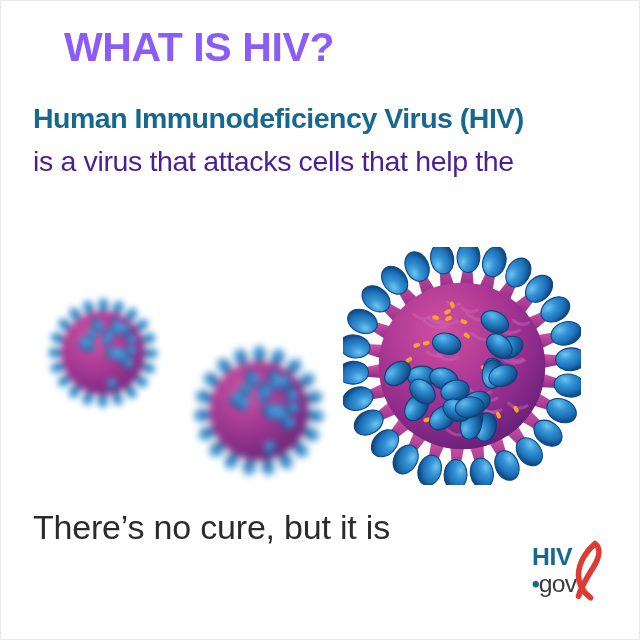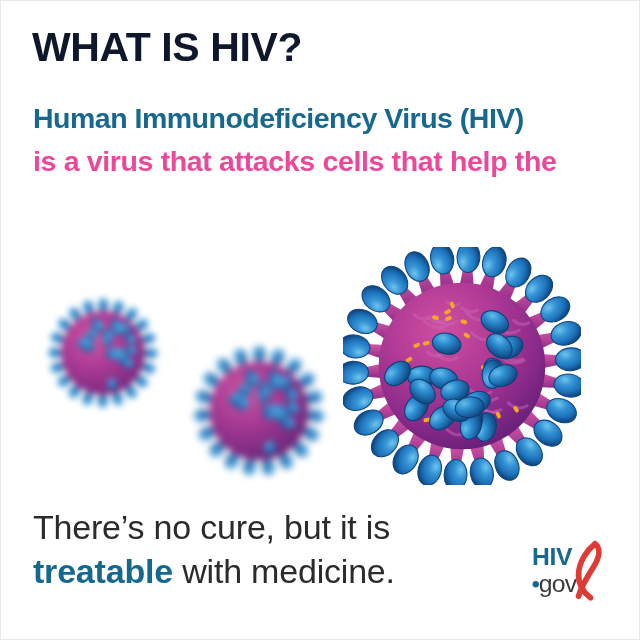--- a/index.html
+++ b/index.html
@@ -8,22 +8,22 @@
 
   #card{position:relative;width:640px;height:640px;box-sizing:border-box;
         background:#ffffff;border:1px solid #e9e9e9;overflow:hidden;}
 
   
   #headline{position:absolute;left:31px;top:26px;margin:0;
             font-size:41px;line-height:1.02;font-weight:700;
             letter-spacing:-0.4px;color:#b01c12;white-space:nowrap;}
 
   #bodyblock{position:absolute;left:32px;top:96px;width:580px;}
-  .bline{font-size:28.5px;line-height:43px;color:#ec4899;white-space:nowrap;
-         letter-spacing:-0.35px;font-weight:bold;}
+  .bline{font-size:28.5px;line-height:43px;color:#4c1d95;white-space:nowrap;
+         letter-spacing:-0.35px;}
   .bline.lead{font-weight:700;color:#17688f;letter-spacing:-0.5px;}
 
   
   #bottomblock{position:absolute;left:32px;top:504px;width:430px;}
   .cline{font-size:34px;line-height:44px;color:#2b2b2b;white-space:nowrap;
          letter-spacing:-0.2px;}
   .hl{font-weight:700;color:#17688f;}
 
   
   .virus{position:absolute;}
@@ -34,21 +34,21 @@
   #virus-large{left:342px;top:246px;width:238px;height:238px;}
 
   
   #logo{position:absolute;left:528px;top:538px;width:84px;height:62px;}
 </style>
 </head>
 <body>
 
 <div id="card">
 
-  <h1 id="headline" style="color: #0f172a;">WHAT IS HIV?</h1>
+  <h1 id="headline" style="color: #8b5cf6; margin-left: 32px;">WHAT IS HIV?</h1>
 
   <div id="bodyblock">
     <div class="bline lead">Human Immunodeficiency Virus (HIV)</div>
     <div class="bline">is a virus that attacks cells that help the</div>
   </div>
 
   <svg class="virus" id="virus-small" viewBox="0 0 200 200">
     <defs>
       <radialGradient id="sEnv" cx="38%" cy="32%" r="76%">
         <stop offset="0%" stop-color="#d0509f"></stop>
@@ -310,21 +310,20 @@
         <ellipse cx="114.7" cy="164.6" rx="14.5" ry="10.5" fill="url(#lSpkIn)" stroke="#103f75" stroke-width="1.1" transform="rotate(25.2 114.7 164.6)"></ellipse>
         <ellipse cx="153.1" cy="75.6" rx="14.5" ry="10.5" fill="url(#lSpkIn)" stroke="#103f75" stroke-width="1.1" transform="rotate(26.5 153.1 75.6)"></ellipse>
         <ellipse cx="127.6" cy="161.6" rx="14.5" ry="10.5" fill="url(#lSpkIn)" stroke="#103f75" stroke-width="1.1" transform="rotate(-8.8 127.6 161.6)"></ellipse>
         <ellipse cx="74.1" cy="161.8" rx="14.5" ry="10.5" fill="url(#lSpkIn)" stroke="#103f75" stroke-width="1.1" transform="rotate(-55.0 74.1 161.8)"></ellipse>
         <ellipse cx="80.2" cy="145.8" rx="14.5" ry="10.5" fill="url(#lSpkIn)" stroke="#103f75" stroke-width="1.1" transform="rotate(43.0 80.2 145.8)"></ellipse>
       </g>
   </svg>
 
   <div id="bottomblock">
     <div class="cline">There’s no cure, but it is</div>
-    <div class="cline"><span class="hl">treatable</span><span> with medicine.</span></div>
   </div>
 
   <svg id="logo" viewBox="0 0 112 82">
     <text id="logo-hiv" x="4" y="34" font-family="Liberation Sans, sans-serif" font-size="33" font-weight="700" letter-spacing="-0.5" fill="#17688f">HIV</text>
     <circle cx="9" cy="60" r="4.2" fill="#17688f"></circle>
     <text id="logo-gov" x="13" y="70" font-family="Liberation Sans, sans-serif" font-size="33" letter-spacing="-1" fill="#3b3b3b">gov</text>
     <path id="logo-ribbon" d="M88 6 C96 12 94 24 86 37 C78 50 70 62 66 76
              M88 6 C78 14 66 30 66 48 C66 62 74 72 82 78" fill="none" stroke-width="7.5" stroke-linecap="round" stroke="#e03a35"></path>
   </svg>
 

